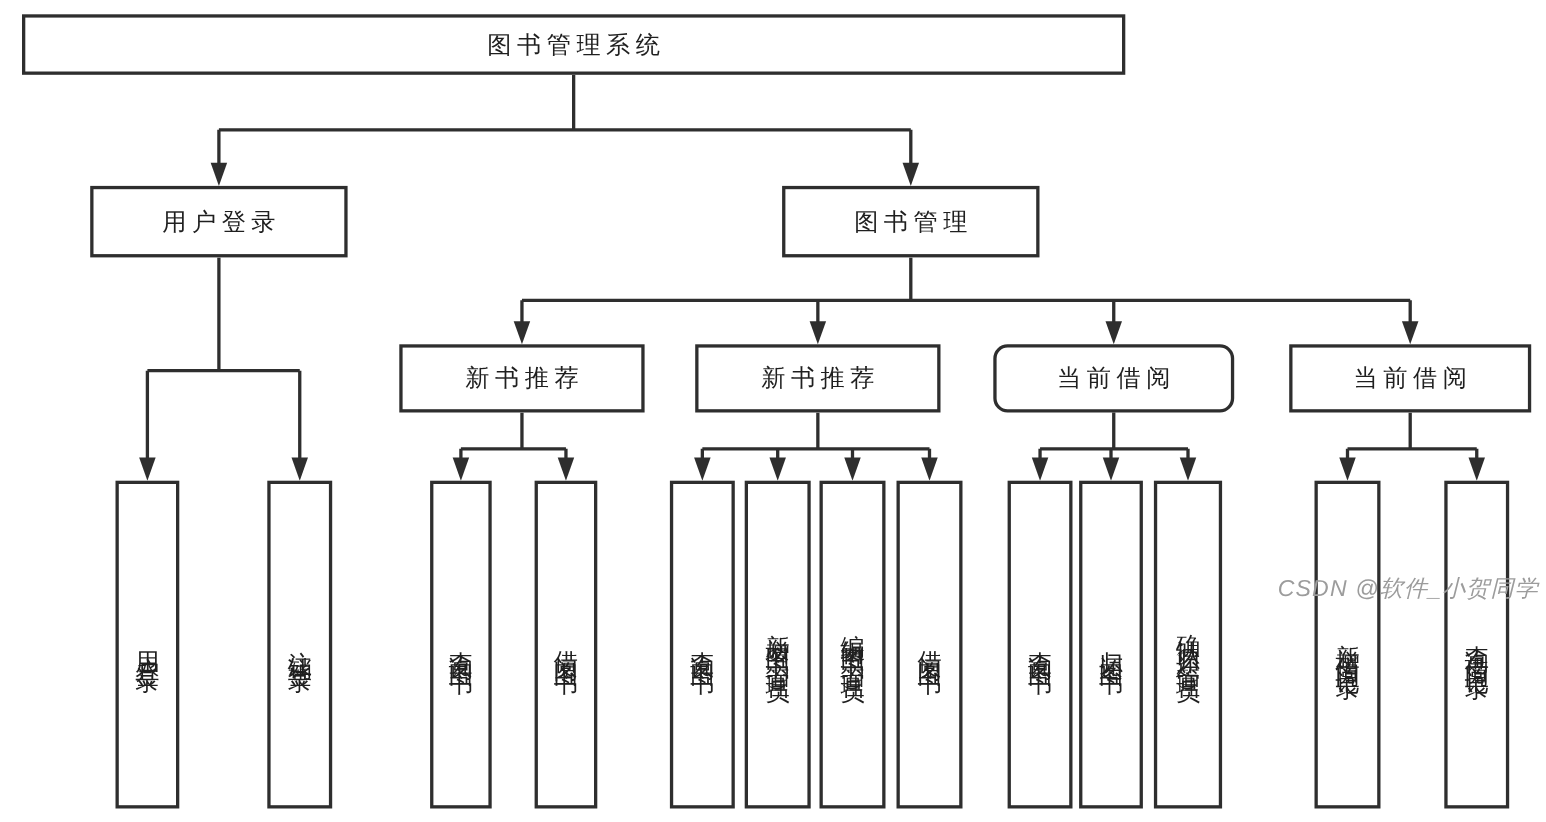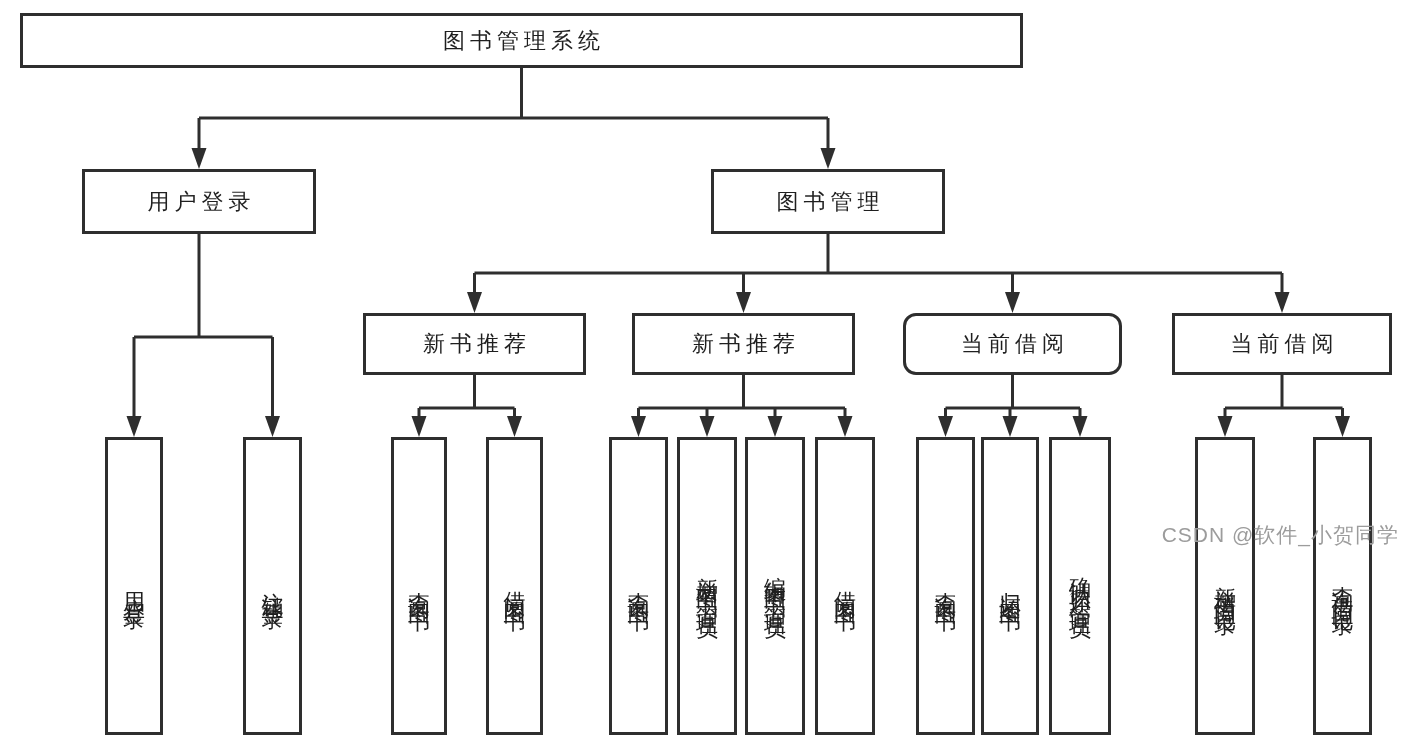--- a/index.html
+++ b/index.html
@@ -46,20 +46,21 @@
     white-space: nowrap;
   }
   .watermark {
     position: absolute;
     right: 6px;
     bottom: 4px;
     font-size: 21px;
     color: #9c9c9c;
     letter-spacing: 1px;
     white-space: nowrap;
+    font-style: italic;
   }
 </style>
 </head>
 <body>
 
 <div id="diagram">
 
   <svg id="connectors" viewBox="0 0 1405 747" xmlns="http://www.w3.org/2000/svg">
     <g stroke="#2e2e2e" stroke-width="3" fill="none">
 

